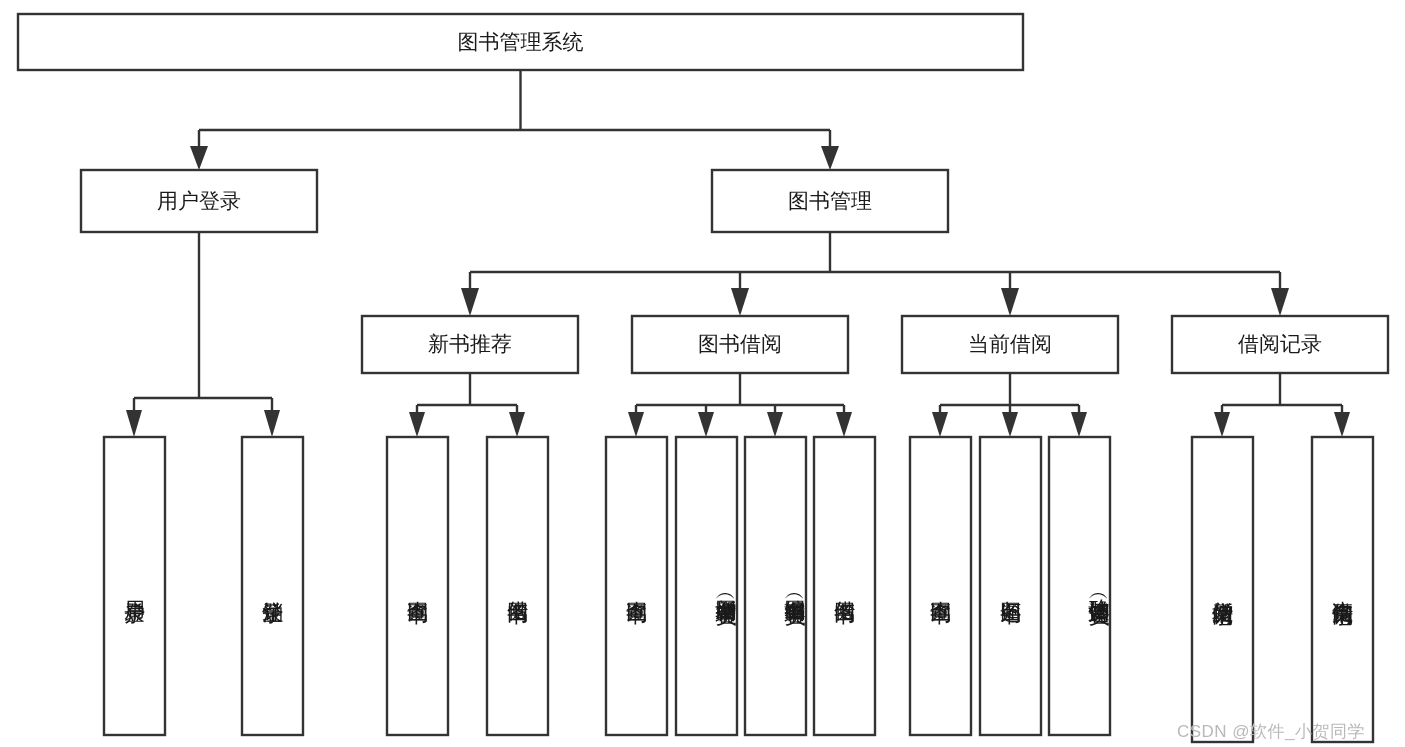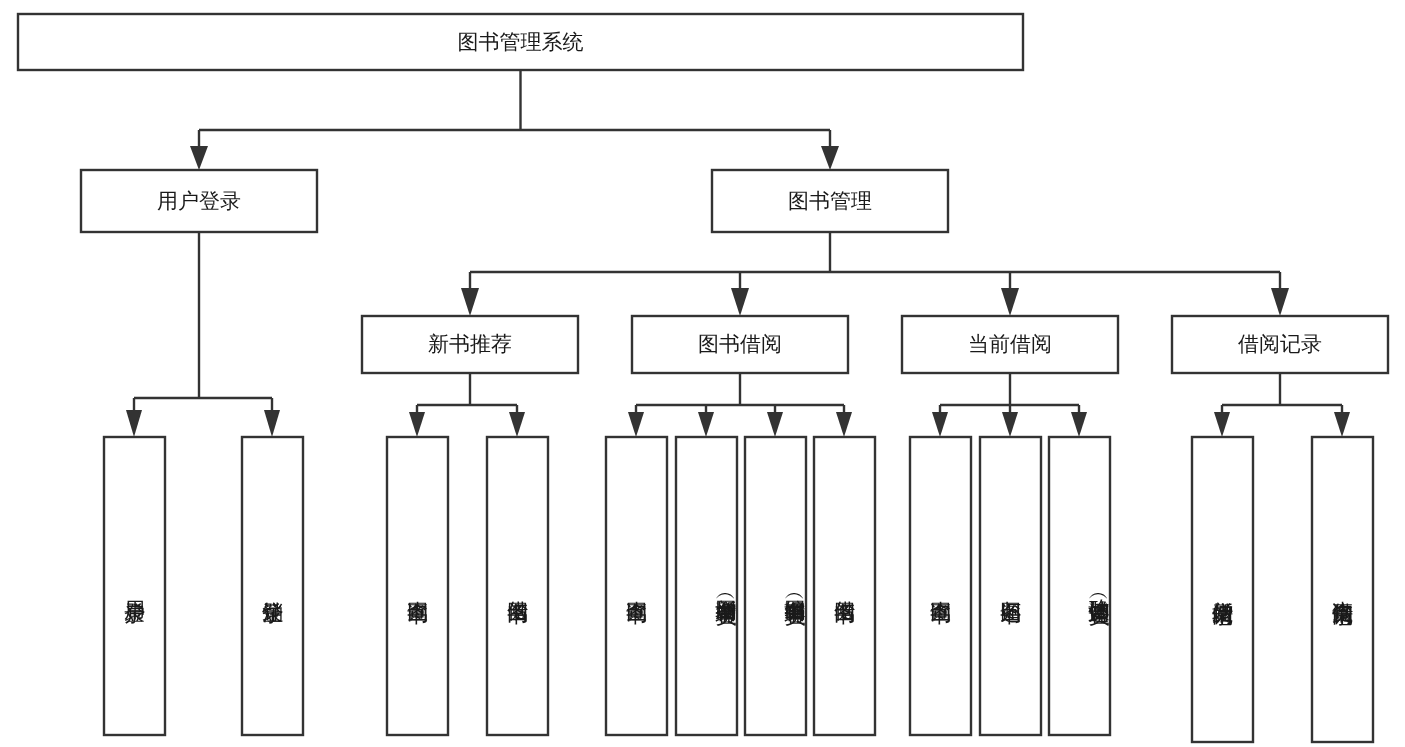--- a/index.html
+++ b/index.html
@@ -224,13 +224,14 @@
   <div class="leaf-label" style="left:745px; top:443px; width:61px; height:286px; align-items:flex-start;">编辑图书（管理员）</div>
   <div class="leaf-label" style="left:814px; top:437px; width:61px; height:298px;">借阅图书</div>
 
   <div class="leaf-label" style="left:910px; top:437px; width:61px; height:298px;">查询图书</div>
   <div class="leaf-label" style="left:980px; top:437px; width:61px; height:298px;">归还图书</div>
   <div class="leaf-label" style="left:1049px; top:443px; width:61px; height:286px; align-items:flex-start;">确认归还（管理员）</div>
 
   <div class="leaf-label" style="left:1192px; top:437px; width:61px; height:300px;">新增借阅记录</div>
   <div class="leaf-label" style="left:1312px; top:437px; width:61px; height:300px;">查询借阅记录</div>
 
+  <div class="watermark">CSDN @软件_小贺同学</div>
 </div>
 
 </body></html>

